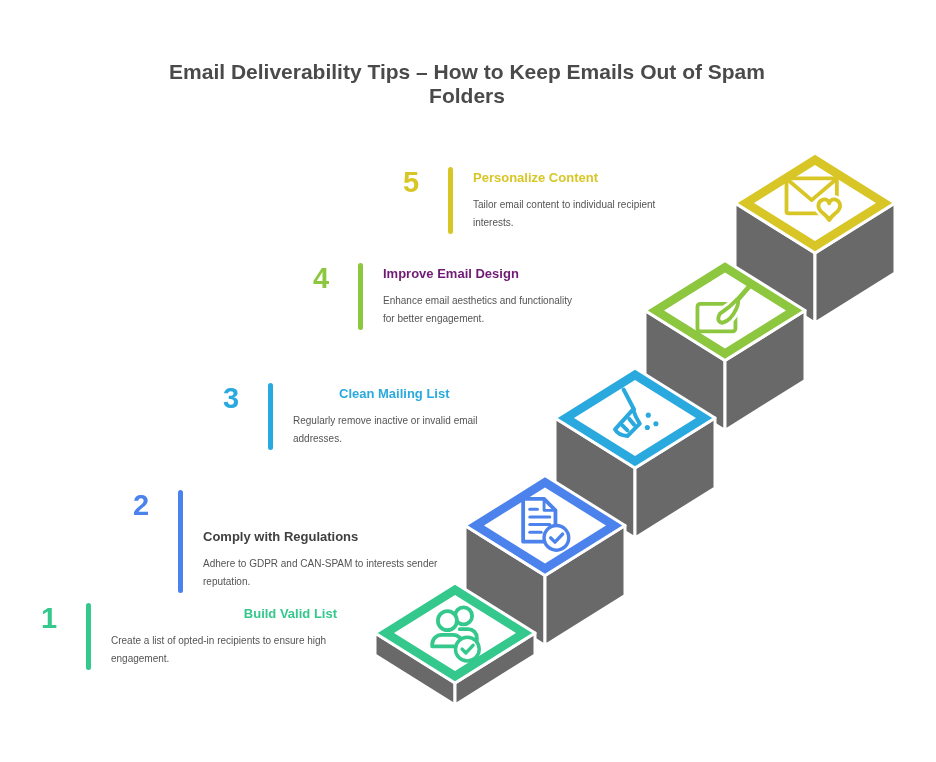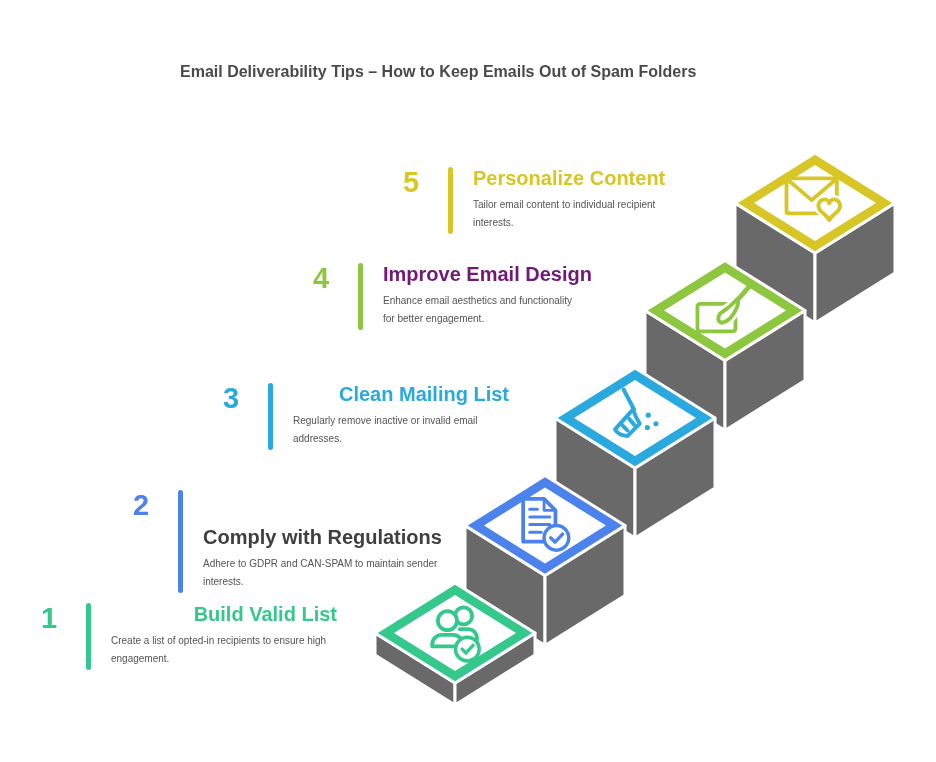--- a/index.html
+++ b/index.html
@@ -1,29 +1,29 @@
 <!DOCTYPE html>
 <html><head>
 <meta charset="utf-8">
 <style>
   html,body{margin:0;padding:0;background:#fff;}
   .canvas{
     position:relative;width:936px;height:762px;overflow:hidden;background:#fff;
     font-family:"Liberation Sans",sans-serif;
   }
   .title{
-    position:absolute;left:180px;top:60px;width:600px;margin:0;
-    font-size:16px;line-height:24px;font-weight:700;color:#4a4a4a;
+    position:absolute;left:167px;top:60px;width:600px;margin:0;
+    text-align:center;font-size:21px;line-height:24px;font-weight:700;color:#4a4a4a;
   }
   .stair-svg{position:absolute;left:0;top:0;}
   .step-text{position:absolute;display:flex;align-items:stretch;}
   .num{flex:none;width:46px;text-align:center;font-size:29px;line-height:30px;font-weight:700;}
   .bar{flex:none;width:5px;margin-left:14px;border-radius:2.5px;background:#ccc;}
   .content{margin-left:20px;padding-bottom:2px;}
-  .heading{margin:0;font-size:20px;line-height:22px;font-weight:700;white-space:nowrap;}
+  .heading{margin:0;font-size:13px;line-height:22px;font-weight:700;white-space:nowrap;}
   .desc{margin:7px 0 0 0;font-size:10px;line-height:18px;color:#545454;}
   .s1{left:26px;top:603px;}  .s1 .desc{width:226px;}
   .s2{left:118px;top:490px;} .s2 .desc{width:236px;}
   .s3{left:208px;top:383px;} .s3 .desc{width:232px;}
   .s4{left:298px;top:263px;} .s4 .desc{width:198px;}
   .s5{left:388px;top:167px;} .s5 .desc{width:218px;}
 </style>
 </head>
 <body>
 
@@ -144,21 +144,21 @@
       <h2 class="heading" style="color: rgb(41, 169, 222); margin-left: 46px;">Clean Mailing List</h2>
       <p class="desc">Regularly remove inactive or invalid email addresses.</p>
     </div>
   </div>
 
   <div class="step-text s2">
     <span class="num" style="color: rgb(76, 130, 235);">2</span>
     <span class="bar" style="background: rgb(76, 130, 235);"></span>
     <div class="content">
       <h2 class="heading" style="color: #404040; margin-top: 36px;">Comply with Regulations</h2>
-      <p class="desc">Adhere to GDPR and CAN-SPAM to maintain sender interests.</p>
+      <p class="desc">Adhere to GDPR and CAN-SPAM to interests sender reputation.</p>
     </div>
   </div>
 
   <div class="step-text s1">
     <span class="num" style="color: rgb(52, 200, 140);">1</span>
     <span class="bar" style="background: rgb(52, 200, 140);"></span>
     <div class="content">
       <h2 class="heading" style="color: rgb(52, 200, 140); text-align: right;">Build Valid List</h2>
       <p class="desc">Create a list of opted-in recipients to ensure high engagement.</p>
     </div>

